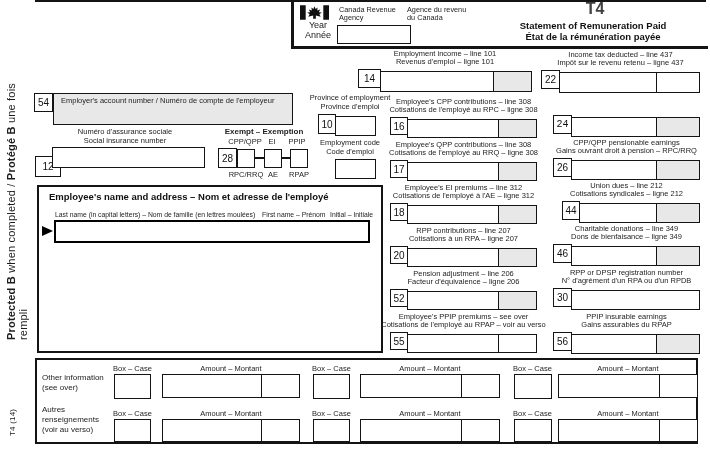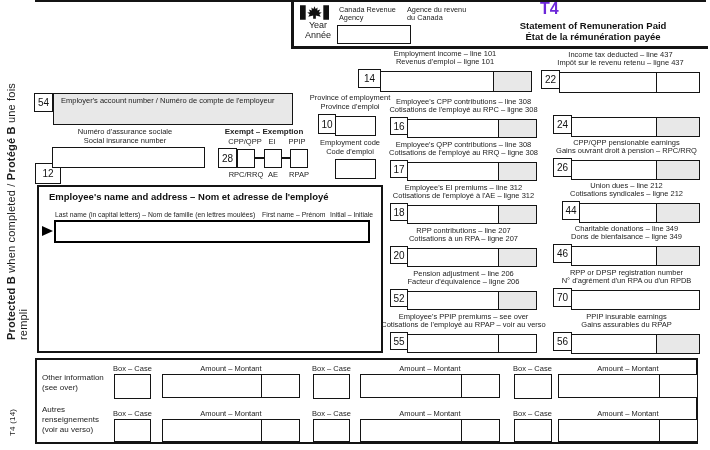--- a/index.html
+++ b/index.html
@@ -37,22 +37,22 @@
   
   #oi-box{position:absolute;left:35px;top:358px;width:663px;height:86px;
           border:2.5px solid #141414;box-sizing:border-box;background:#fff;}
   .oi-lbl{position:absolute;font-size:7.5px;color:#232323;text-align:center;white-space:nowrap;}
   .oi-case{position:absolute;border:1.5px solid #141414;background:#fff;box-sizing:border-box;}
   .oi-amt{position:absolute;border:1.5px solid #141414;background:#fff;box-sizing:border-box;}
   .oi-cents{position:absolute;top:0;right:0;bottom:0;width:38px;border-left:1.5px solid #141414;box-sizing:border-box;}
   .oi-left{position:absolute;font-size:8px;line-height:1.25;color:#1c1c1c;}
   
   .hdr-agency{position:absolute;font-size:7.3px;line-height:1.1;color:#1c1c1c;}
-  #t4-title{position:absolute;left:540px;top:0px;width:110px;
-            font-size:16px;font-weight:bold;color:#6d28d9;}
+  #t4-title{position:absolute;left:540px;top:0px;width:110px;text-align:center;
+            font-size:16px;font-weight:bold;color:#404040;}
   .t4-sub{position:absolute;left:478px;width:230px;text-align:center;font-size:9.5px;font-weight:bold;color:#111;}
   #year-lbl{position:absolute;left:299px;top:21px;width:38px;text-align:center;font-size:9px;line-height:1.1;color:#1c1c1c;}
   .conn{position:absolute;height:2px;background:#141414;}
 </style>
 </head>
 <body>
 
 <div id="page">
 
   <div class="line" style="left:35px;top:0;width:671px;height:2px;"></div>
@@ -67,21 +67,21 @@
 
   <div class="chip" style="left:34px;top:93px;width:19px;height:19px;">54</div>
   <div class="entry shade" style="left:53px;top:93px;width:240px;height:32px;">
     <div class="lbl" style="text-align:left;padding:3px 0 0 7px;">Employer's account number / Numéro de compte de l'employeur</div>
   </div>
 
   <div class="lbl abs" style="left:45px;top:128px;width:160px;">
     <div>Numéro d'assurance sociale</div>
       <div>Social insurance number</div>
   </div>
-  <div class="chip" style="left:35px;top:163px;width:26px;height:21px;">12</div>
+  <div class="chip" style="left:35px;top:156px;width:26px;height:21px;">12</div>
   <div class="entry" style="left:52px;top:147px;width:153px;height:21px;"></div>
 
   <div class="lbl abs b" style="left:214px;top:127px;width:100px;font-size:8px;">Exempt – Exemption</div>
   <div class="lbl abs" style="left:226px;top:138px;width:38px;">CPP/QPP</div>
   <div class="lbl abs" style="left:263px;top:138px;width:18px;">EI</div>
   <div class="lbl abs" style="left:285px;top:138px;width:24px;">PPIP</div>
   <div class="chip" style="left:218px;top:148px;width:19px;height:20px;">28</div>
   <div class="entry" style="left:237px;top:149px;width:18px;height:19px;"></div>
   <div class="conn" style="left:255px;top:157px;width:9px;"></div>
   <div class="entry" style="left:264px;top:149px;width:18px;height:19px;"></div>
@@ -237,21 +237,21 @@
     <div class="fwrap">
         <div class="fnum" style="width:19px;height:19px;">22</div>
       <div class="famt" style="width:141px;height:21px;margin-top:2px;">
           <div class="fcents" style="width:43px;"></div>
         </div>
       </div>
   </div>
 
   <div class="fieldrow" style="left:553px;top:115px;width:147px;">
     <div class="fwrap">
-        <div class="fnum" style="width:19px;height:19px;">24</div>
+        <div class="fnum" style="width:19px;height:19px;font-family:Liberation Mono, monospace;">24</div>
       <div class="famt" style="width:129px;height:20px;margin-top:2px;">
           <div class="fcents shade" style="width:43px;"></div>
         </div>
       </div>
   </div>
 
   <div class="fieldrow" style="left:553px;top:158px;width:147px;">
     <div class="flabel">
         <div>CPP/QPP pensionable earnings</div>
         <div>Gains ouvrant droit à pension – RPC/RRQ</div>
@@ -289,21 +289,21 @@
         </div>
       </div>
   </div>
 
   <div class="fieldrow" style="left:553px;top:288px;width:147px;">
     <div class="flabel">
         <div>RPP or DPSP registration number</div>
         <div>N° d'agrément d'un RPA ou d'un RPDB</div>
       </div>
     <div class="fwrap">
-        <div class="fnum" style="width:19px;height:19px;">70</div>
+        <div class="fnum" style="width:19px;height:19px;">30</div>
       <div class="famt" style="width:129px;height:20px;margin-top:2px;"></div>
       </div>
   </div>
 
   <div class="fieldrow" style="left:553px;top:332px;width:147px;">
     <div class="flabel">
         <div>PPIP insurable earnings</div>
         <div>Gains assurables du RPAP</div>
       </div>
     <div class="fwrap">

